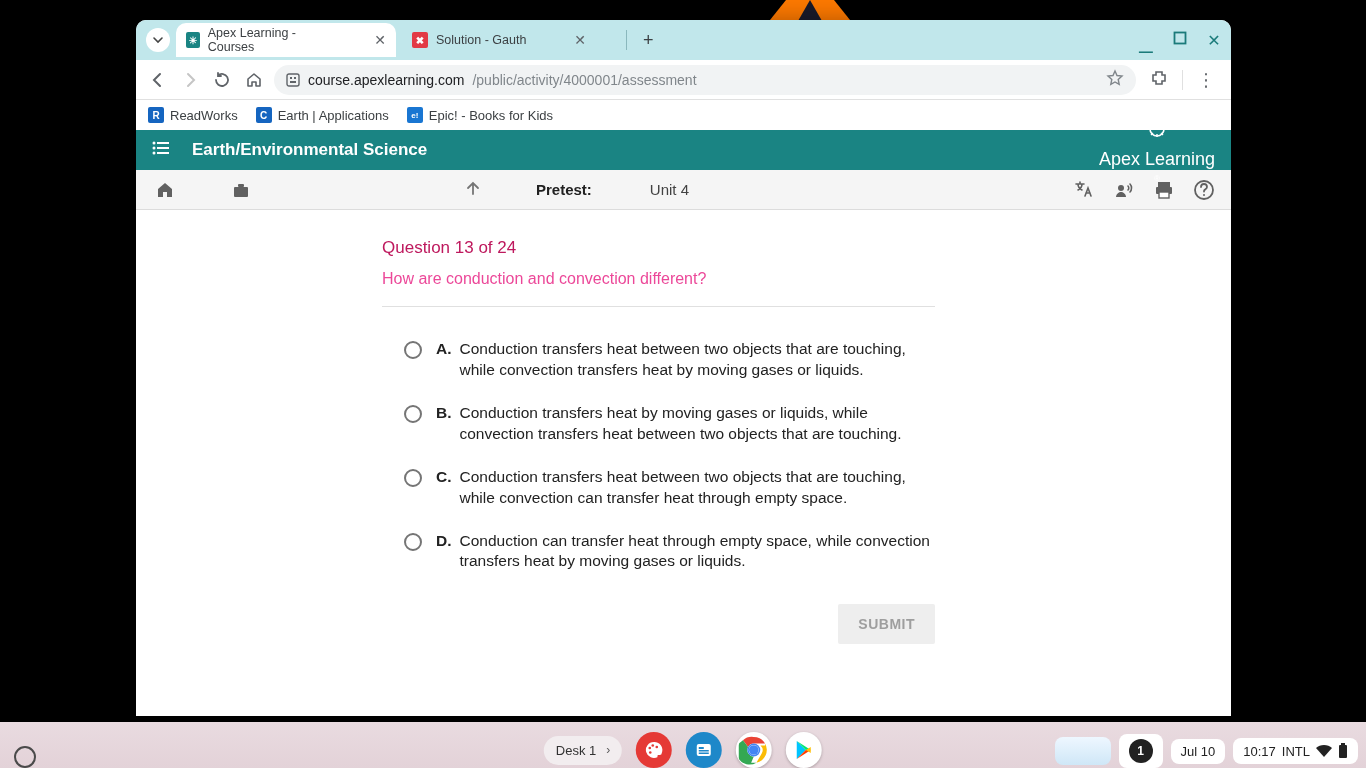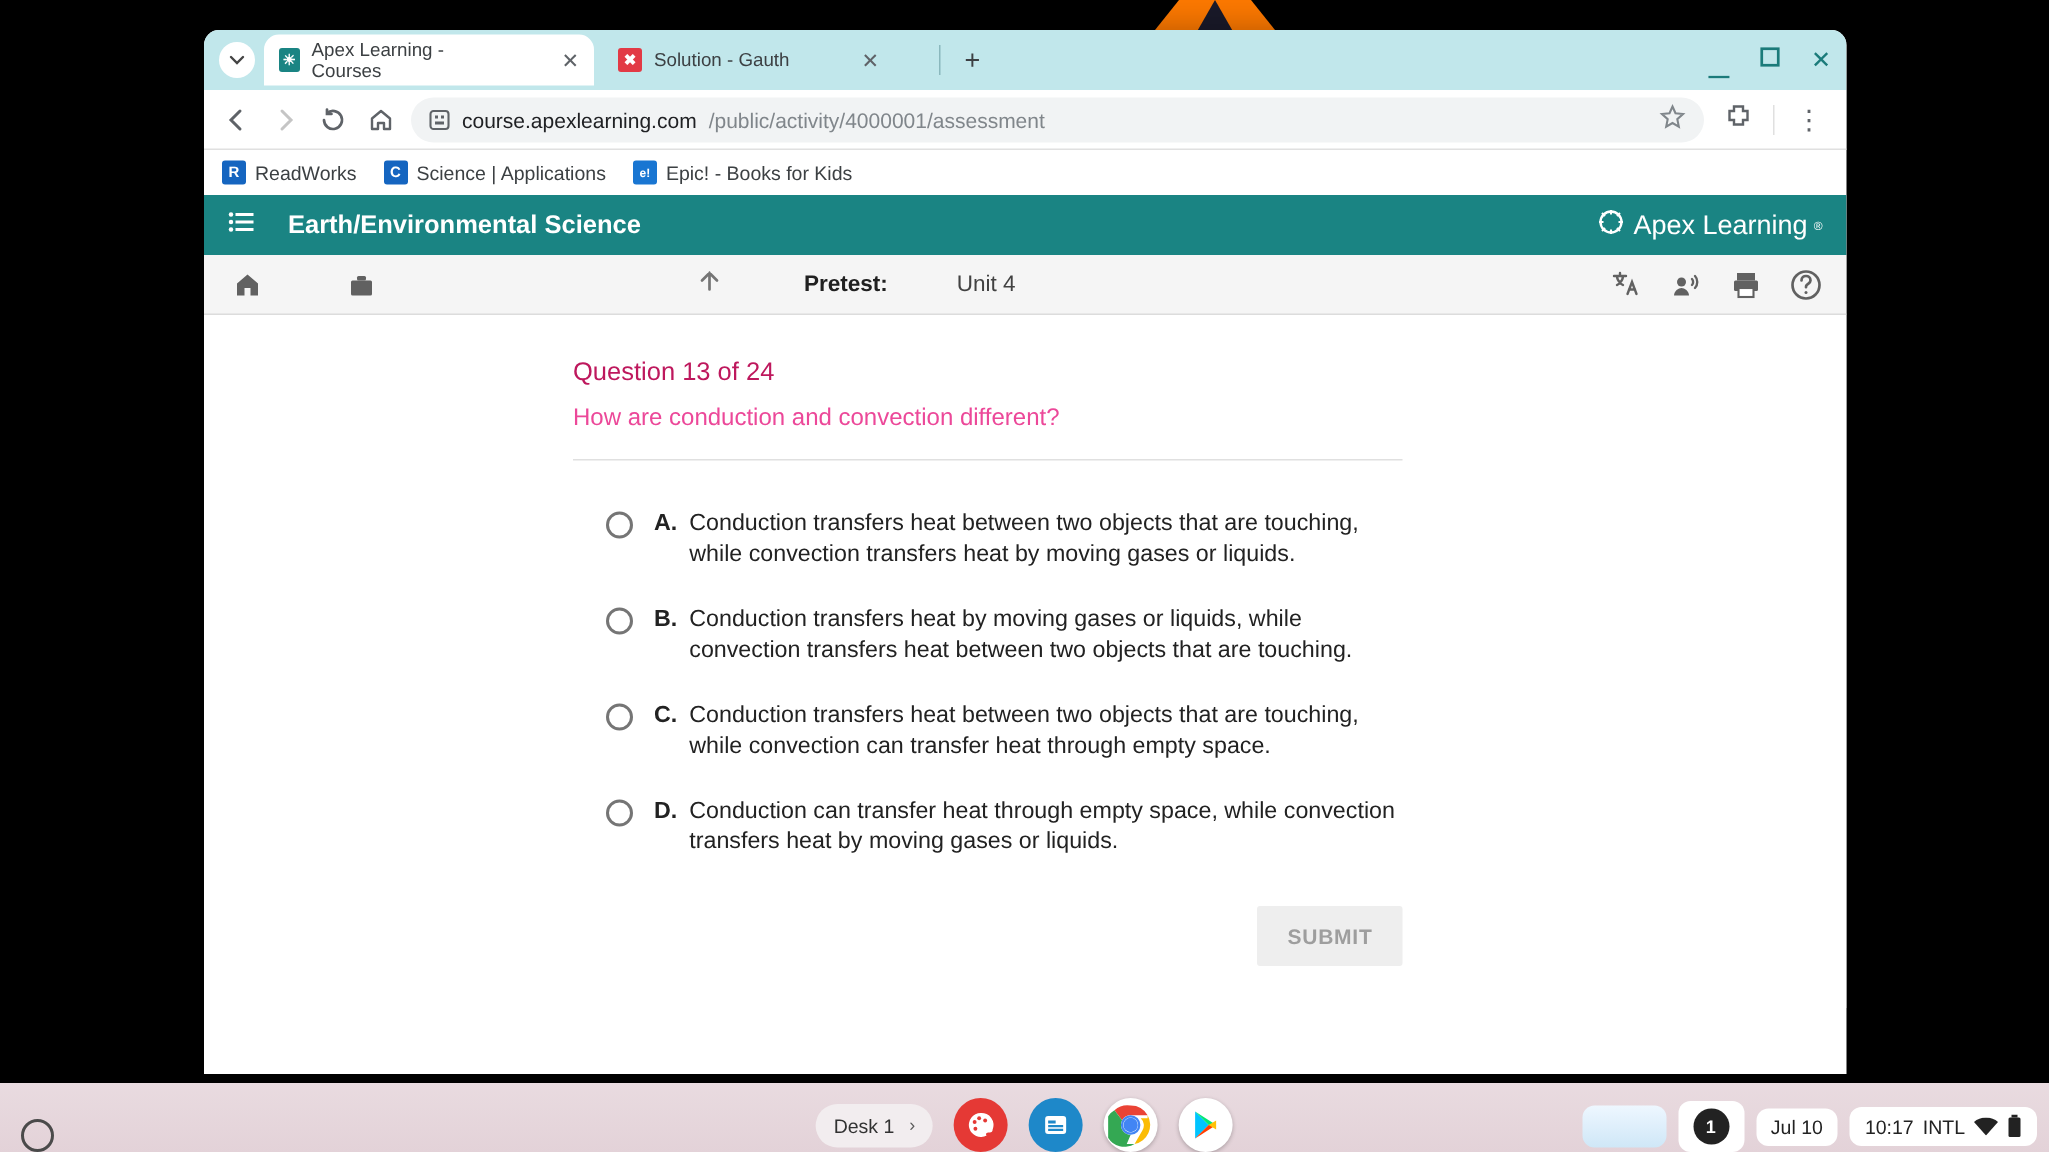--- a/index.html
+++ b/index.html
@@ -48,29 +48,29 @@
   .tb-sep { width:1px; height:20px; background:#e0e0e0; }
 
   .bookmarks { height:30px; display:flex; align-items:center; gap:18px; padding:0 12px; font-size:13px; color:#3c4043; }
   .bm { display:flex; align-items:center; gap:6px; }
   .bm .ico16 { width:16px; height:16px; border-radius:2px; display:flex; align-items:center; justify-content:center; font-size:10px; font-weight:bold; color:#fff; }
 
   
   .apex-bar { height:40px; background:#1a8483; display:flex; align-items:center; color:#fff; padding:0 16px; }
   .apex-bar .menu { font-size:16px; letter-spacing:2px; margin-right:22px; }
   .apex-bar .course { font-size:17px; font-weight:bold; }
-  .apex-logo { margin-left:auto; display:flex; align-items:center; gap:4px; font-size:18px; font-weight:500; }
+  .apex-logo { margin-left:auto; display:flex; align-items:center; gap:4px; font-size:18px; font-weight:500;flex-direction:column; }
   .apex-logo .mark { font-size:18px; }
 
   .sub-bar { height:40px; background:#f5f5f5; border-bottom:1px solid #dcdcdc; display:flex; align-items:center; padding:0 16px; color:#555;gap:40px; }
   .sub-bar .lico { width:26px; height:26px; display:flex; align-items:center; justify-content:center; color:#616161; }
   .sub-bar .spacer-lg { width:130px; }
   .sub-bar .uparr { color:#757575; margin-right:14px; }
   .sub-bar .pretest-label { font-weight:bold; color:#212121; font-size:15px; }
-  .sub-bar .unit { color:#424242; font-size:15px; margin-left:6px; }
+  .sub-bar .unit { color:#424242; font-size:15px; margin-left:18px; }
   .sub-bar .right { margin-left:auto; display:flex; align-items:center; gap:18px; }
   .sub-bar .right .ic { width:22px; height:22px; display:flex; align-items:center; justify-content:center; }
 
   
   .content { position:absolute; left:0; right:0; top:190px; bottom:44px; background:#fff; overflow:hidden; }
   .qwrap { margin-left:246px; width:553px; padding-top:28px; }
   .qnum { font-size:17px; font-weight:normal; color:#be185d; }
   .qtext { font-size:16px; color:#ec4899; margin-top:12px; }
   .qdiv { border:none; border-top:1px solid #e0e0e0; margin-top:18px; }
   .answers { margin-top:24px; }
@@ -186,21 +186,21 @@
       </div>
     </div>
 
     <div class="bookmarks">
       <div class="bm">
         <span class="ico16" style="background:#1565c0;">R</span>
         <span>ReadWorks</span>
       </div>
       <div class="bm">
         <span class="ico16" style="background:#1565c0;">C</span>
-        <span>Science | Applications</span>
+        <span>Earth | Applications</span>
       </div>
       <div class="bm">
         <span class="ico16" style="background:#1976d2;font-size:8px;">e!</span>
         <span>Epic! - Books for Kids</span>
       </div>
     </div>
 
     <div class="apex-bar">
       <span class="menu">
         <svg width="18" height="14" viewBox="0 0 18 14">

